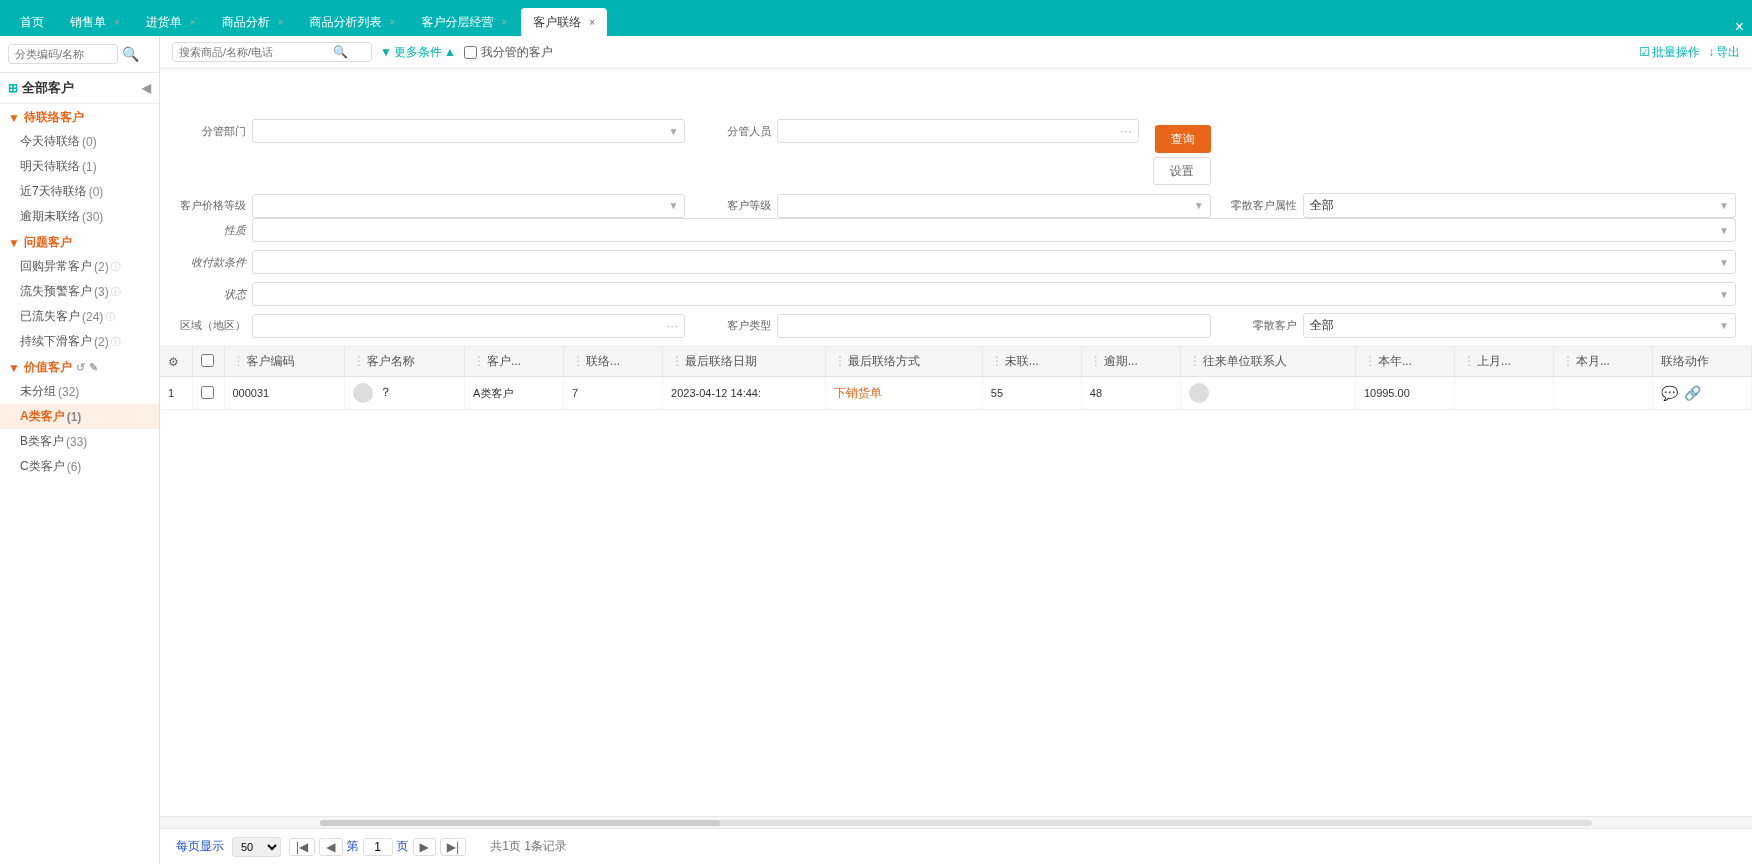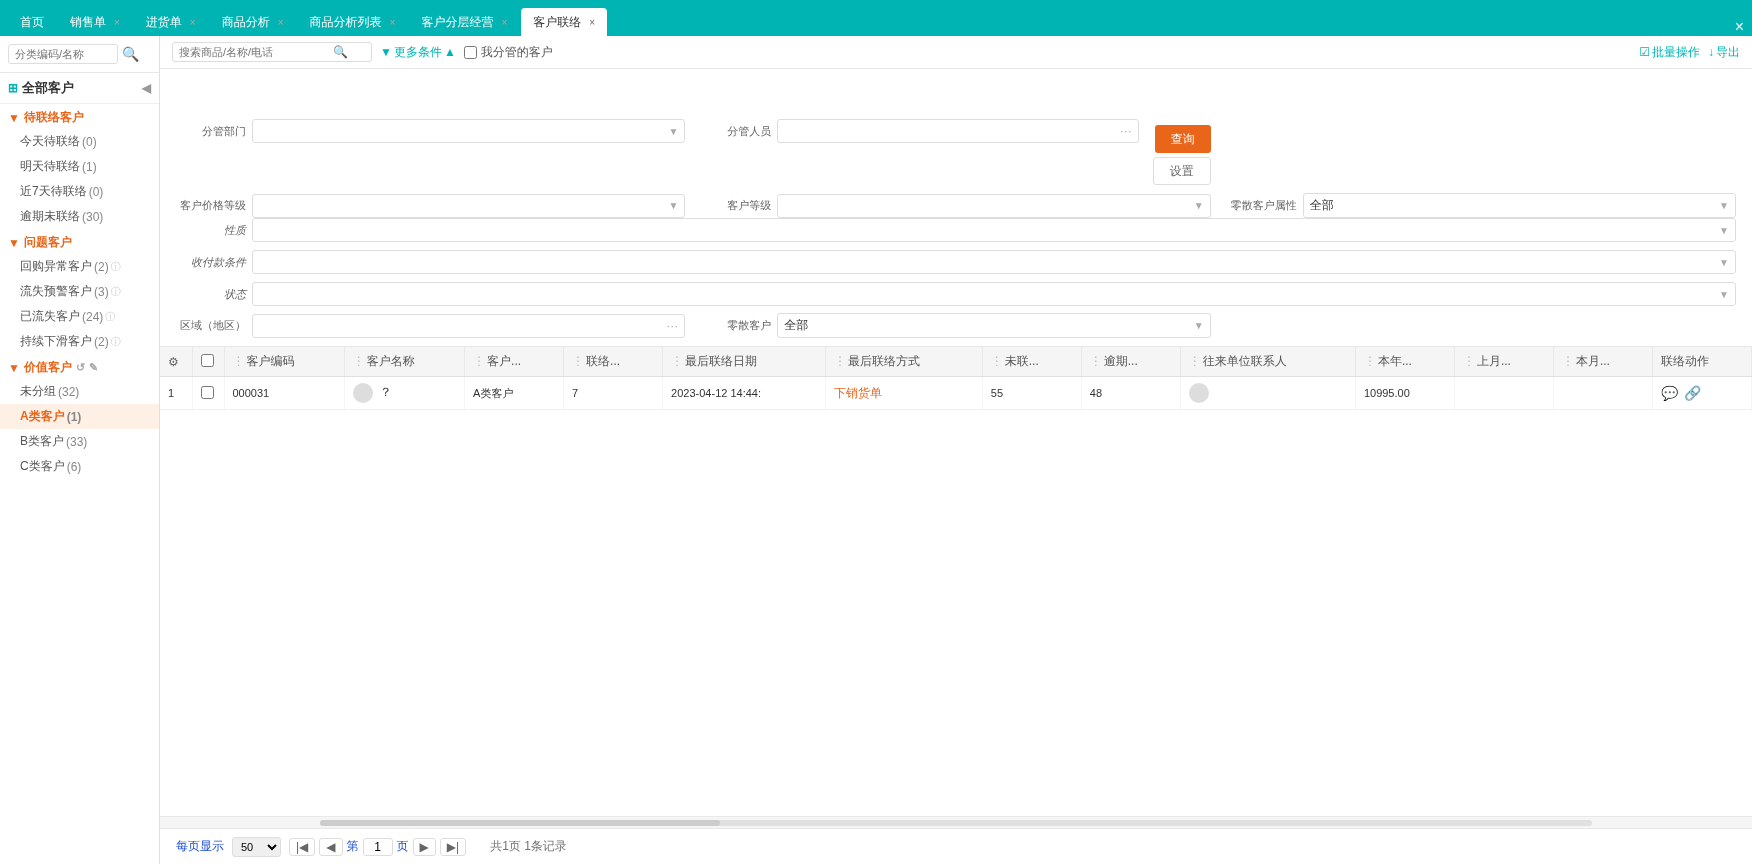--- a/index.html
+++ b/index.html
@@ -369,20 +369,24 @@
         </div>
       </div>
 
       <div style="display:grid; grid-template-columns: 1fr 1fr 1fr; gap:8px 16px;">
         <div class="filter-row">
           <span class="filter-label">区域（地区）</span>
           <div class="filter-input">
             <span></span>
             <span class="dots">···</span>
           </div>
+        </div>
+        <div class="filter-row">
+          <span class="filter-label">客户类型</span>
+          <input type="text" class="filter-input-text" style="flex: 1 1 0%;">
         </div>
         <div class="filter-row">
           <span class="filter-label">零散客户</span>
           <div class="filter-input">
             <span>全部</span>
             <span class="drop-arrow">▼</span>
           </div>
         </div>
       </div>
     </div>

